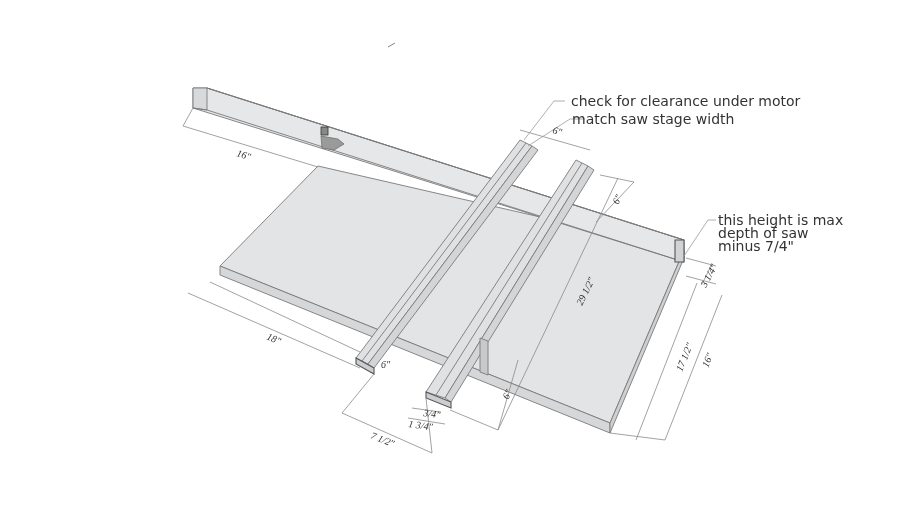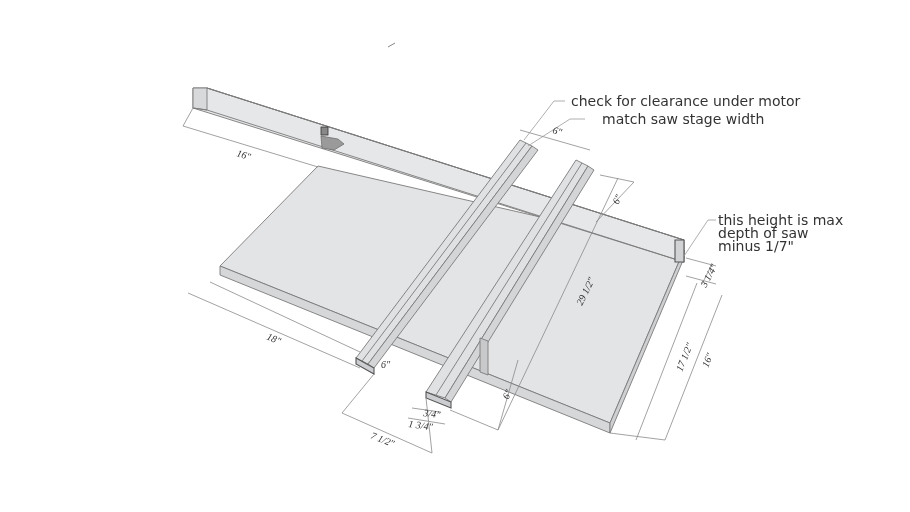--- a/index.html
+++ b/index.html
@@ -103,16 +103,16 @@
   <text class="dim" x="682" y="372" transform="rotate(-68 682 372)">17 1/2"</text>
   <text class="dim" x="708" y="368" transform="rotate(-68 708 368)">16"</text>
   <text class="dim" x="508" y="400" transform="rotate(-62 508 400)">6"</text>
   <text class="dim" x="381" y="368">6"</text>
   <text class="dim" x="423" y="416" transform="rotate(8 423 416)">3/4"</text>
   <text class="dim" x="408" y="427" transform="rotate(8 408 427)">1 3/4"</text>
   <text class="dim" x="370" y="438" transform="rotate(22 370 438)">7 1/2"</text>
 </svg>
 
 <div class="note" style="left:571px; top:95px;">check for clearance under motor</div>
-<div class="note" style="left:602px; top:113px;">match saw stage width</div>
+<div class="note" style="left:572px; top:113px;">match saw stage width</div>
 <div class="note" style="left:718px; top:214px;">this height is max
 depth of saw
-minus 1/7"</div>
+minus 7/4"</div>
 
 </body></html>

